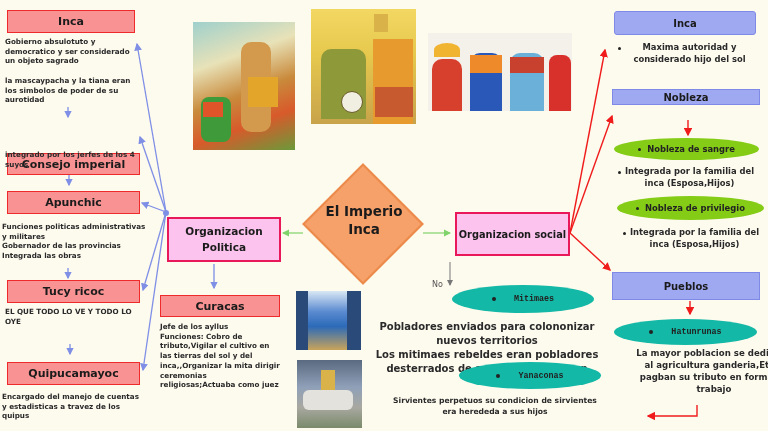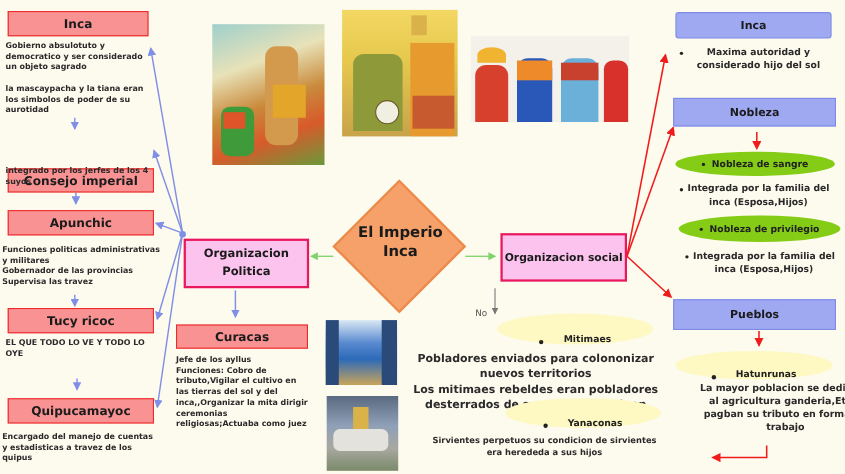--- a/index.html
+++ b/index.html
@@ -4,21 +4,21 @@
 <style>
   * { box-sizing: border-box; margin: 0; padding: 0; }
   html, body { width: 768px; height: 431px; overflow: hidden; }
   body { background: #fdfaee; font-family: "DejaVu Sans", sans-serif; position: relative; color: #222; }
   .abs { position: absolute; }
   .redbox { background: #f99393; border: 1.5px solid #ee2a2a; font-weight: bold; font-size: 11px; display:flex; align-items:center; justify-content:center; color:#1b1b1b; }
   .bluebox { background: #9fa9f2; border: 1px solid #7f8ae6; font-weight: bold; font-size: 10px; display:flex; align-items:center; justify-content:center; color:#1b1b1b; }
   .pinkbox { background: #fbc3ee; border: 2px solid #e8185a; font-weight: bold; display:flex; align-items:center; justify-content:center; text-align:center; color:#1b1b1b; }
   .txt { font-weight: bold; font-size: 7.2px; line-height: 1.35; color:#2a2a2a; }
   .txt-r { font-weight: bold; font-size: 8.4px; text-align: center; line-height: 1.4; color:#2a2a2a; }
-  .oval-y { background: #fef9c3; border-radius: 50%; display:flex; align-items:flex-end; justify-content:center; font-weight:bold; font-size:8.4px; color:#222; }
+  .oval-y { background: #14b8a6; border-radius: 50%; display:flex; align-items:center; justify-content:center; font-weight:bold; font-size:8.4px; color:#222;font-family:Liberation Mono, monospace; }
   .oval-g { background: #84cc16; border-radius: 50%; display:flex; align-items:center; justify-content:center; font-weight:bold; font-size:8.4px; color:#222; }
   .bullet { display:inline-block; width:4px; height:4px; background:#222; border-radius:50%; margin-right:18px; vertical-align:middle; }
   .bullet-s { display:inline-block; width:3px; height:3px; background:#222; border-radius:50%; margin-right:6px; vertical-align:middle; }
   .li { display:flex; align-items:flex-start; }
   .li .dot { width:3px; height:3px; background:#222; border-radius:50%; margin-top:5px; flex:0 0 3px; }
   .pic { overflow:hidden; }
   svg.lines { position:absolute; left:0; top:0; width:768px; height:431px; pointer-events:none; }
 </style>
 </head>
 <body>
@@ -72,21 +72,21 @@
 <div class="abs txt" style="left:5px;top:37px;width:132px;">Gobierno absulotuto y democratico y ser considerado un objeto sagrado</div>
 <div class="abs txt" style="left:5px;top:76px;width:132px;">la mascaypacha y la tiana eran los simbolos de poder de su aurotidad</div>
 
 <div class="abs redbox" style="left:7px;top:121px;width:133px;height:22px;margin-top:32px;">Consejo imperial</div>
 <div class="abs txt" style="left:5px;top:150px;width:135px;">integrado por los jerfes de los 4 suyos</div>
 
 <div class="abs redbox" style="left:7px;top:191px;width:133px;height:23px;">Apunchic</div>
 <div class="abs txt" style="left:2px;top:222px;width:146px;">
   <div>Funciones politicas administrativas  y militares</div>
   <div>Gobernador de las provincias</div>
-  <div>Supervisa las travez</div>
+  <div>Integrada las obras</div>
 </div>
 
 <div class="abs redbox" style="left:7px;top:280px;width:133px;height:23px;">Tucy ricoc</div>
 <div class="abs txt" style="left:5px;top:307px;width:138px;">
   <div>EL QUE TODO LO VE Y TODO LO OYE</div>
 </div>
 
 <div class="abs redbox" style="left:7px;top:362px;width:133px;height:23px;">Quipucamayoc</div>
 <div class="abs txt" style="left:2px;top:392px;width:140px;">Encargado del manejo de cuentas y estadisticas a travez de los quipus</div>
 
@@ -155,21 +155,21 @@
   <span>Yanaconas</span>
 </div>
 <div class="abs txt-r" style="left:385px;top:396px;width:220px;font-size:7.6px;">Sirvientes perpetuos su condicion de sirvientes era herededa a sus hijos</div>
 
 <div class="abs bluebox" style="left:614px;top:11px;width:142px;height:24px;border-radius:3px;">Inca</div>
 <div class="abs li" style="left:618px;top:42px;width:140px;">
   <span class="dot"></span>
   <span class="txt-r" style="flex:1;">Maxima autoridad y considerado hijo del sol</span>
 </div>
 
-<div class="abs bluebox" style="left:612px;top:89px;width:148px;height:26px;">Nobleza</div>
+<div class="abs bluebox" style="left:612px;top:89px;width:148px;height:16px;">Nobleza</div>
 
 <div class="abs oval-g" style="left:614px;top:138px;width:145px;height:22px;">
   <span class="bullet-s"></span>
   <span>Nobleza de sangre</span>
 </div>
 <div class="abs li" style="left:618px;top:166px;width:140px;">
   <span class="dot"></span>
   <span class="txt-r" style="flex:1;">Integrada por la familia del inca (Esposa,Hijos)</span>
 </div>
 

